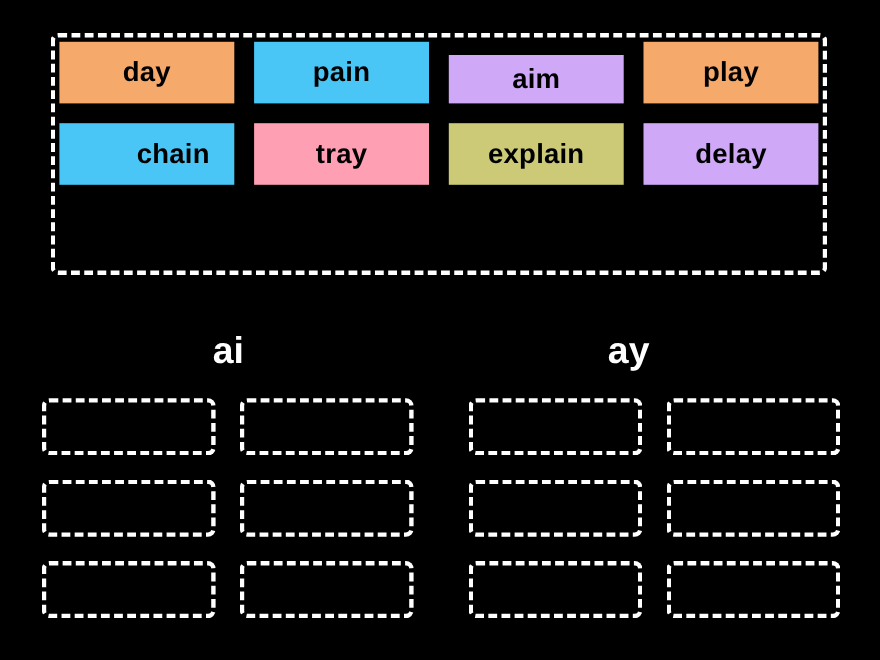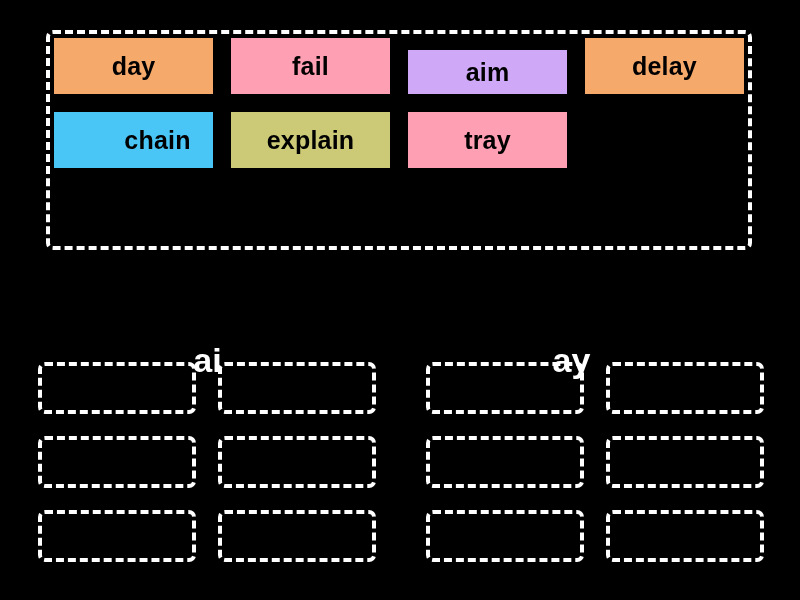--- a/index.html
+++ b/index.html
@@ -53,21 +53,20 @@
   .cat-header {
     position: absolute;
     top: 297px;
     height: 44px;
     line-height: 44px;
     text-align: center;
     color: #ffffff;
     font-size: 34px;
     font-weight: 700;
     user-select: none;
-    margin-top: 41px;
   }
   #cat-header-ai { left: 20px;  width: 375px; }
   #cat-header-ay { left: 384px; width: 375px; }
 
   
   .dropzone-group {
     position: absolute;
     top: 362px;
     width: 345px;
     height: 200px;
@@ -89,39 +88,42 @@
 </style>
 </head>
 <body style="background: rgb(0, 0, 0);">
 
 <div id="word-bank">
   <div id="word-grid">
 
     <div class="word-tile" style="background: rgb(245, 169, 107);">
       <span>day</span>
     </div>
+    <div class="word-tile" style="background: rgb(73, 198, 245);">
+      <span>pain</span>
+    </div>
 
-    <div class="word-tile" style="background: rgb(255, 159, 179);">
-      <span>fail</span>
-    </div>
     <div class="word-tile" style="background: rgb(208, 168, 248); margin-top: 12px;">
       <span>aim</span>
     </div>
     <div class="word-tile" style="background: rgb(245, 169, 107);">
-      <span>delay</span>
+      <span>play</span>
     </div>
 
     <div class="word-tile" style="background: rgb(73, 198, 245); padding-left: 48px;">
       <span>chain</span>
     </div>
+    <div class="word-tile" style="background: rgb(255, 159, 179);">
+      <span>tray</span>
+    </div>
     <div class="word-tile" style="background: rgb(204, 202, 119);">
       <span>explain</span>
     </div>
-    <div class="word-tile" style="background: rgb(255, 159, 179);">
-      <span>tray</span>
+    <div class="word-tile" style="background: rgb(208, 168, 248);">
+      <span>delay</span>
     </div>
 
   </div>
 </div>
 
 <div id="cat-header-ai" class="cat-header">ai</div>
 <div id="cat-header-ay" class="cat-header">ay</div>
 
 <div id="dropzone-group-ai" class="dropzone-group">
   <div class="dropzone"></div>

